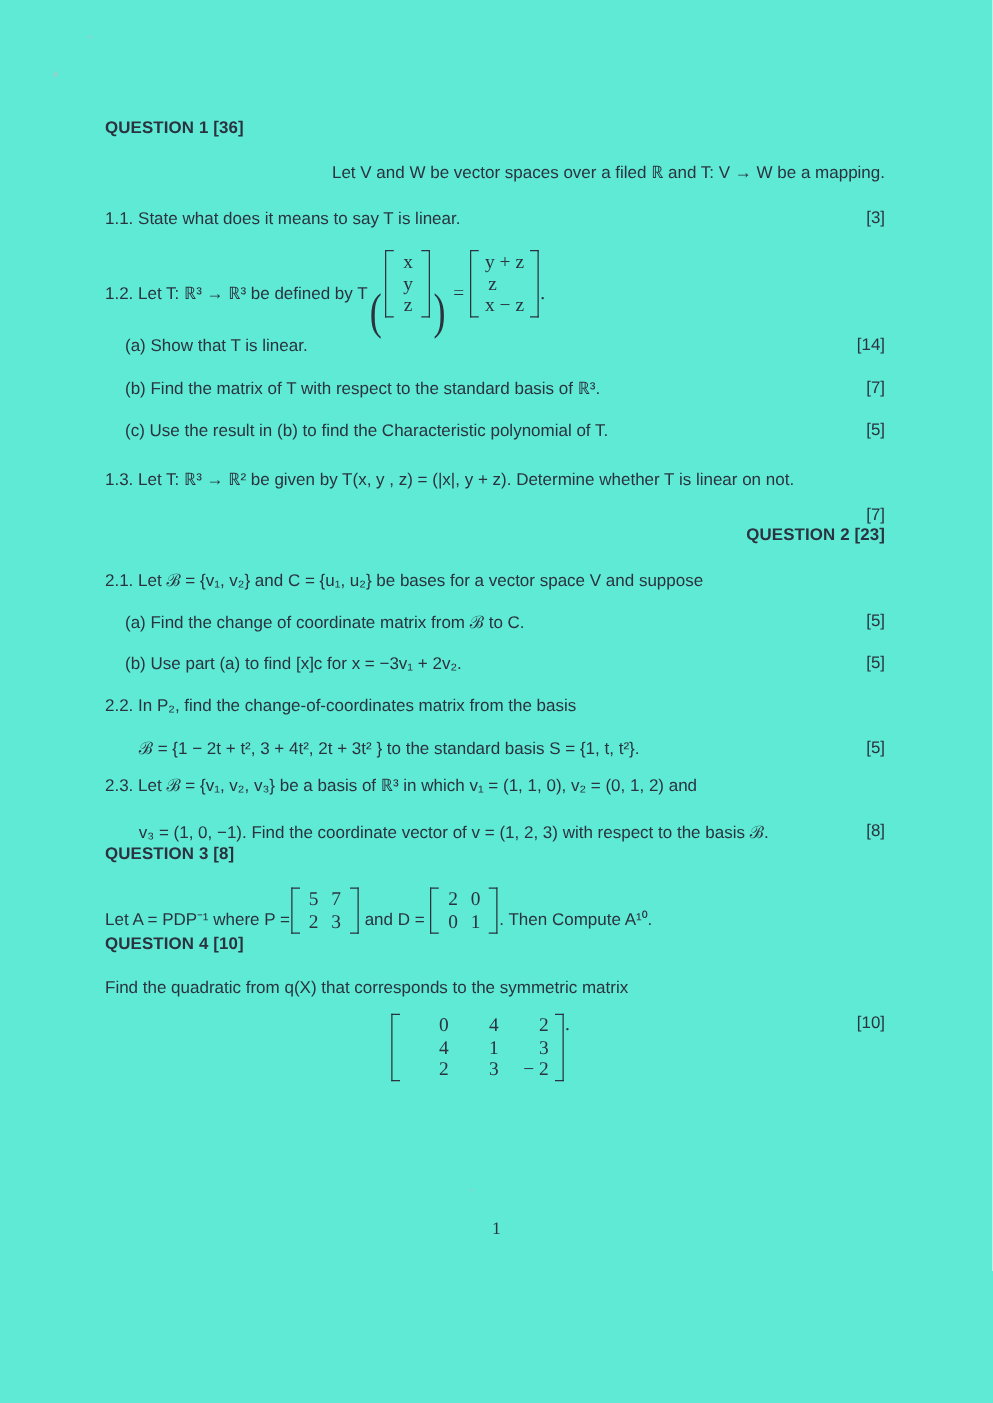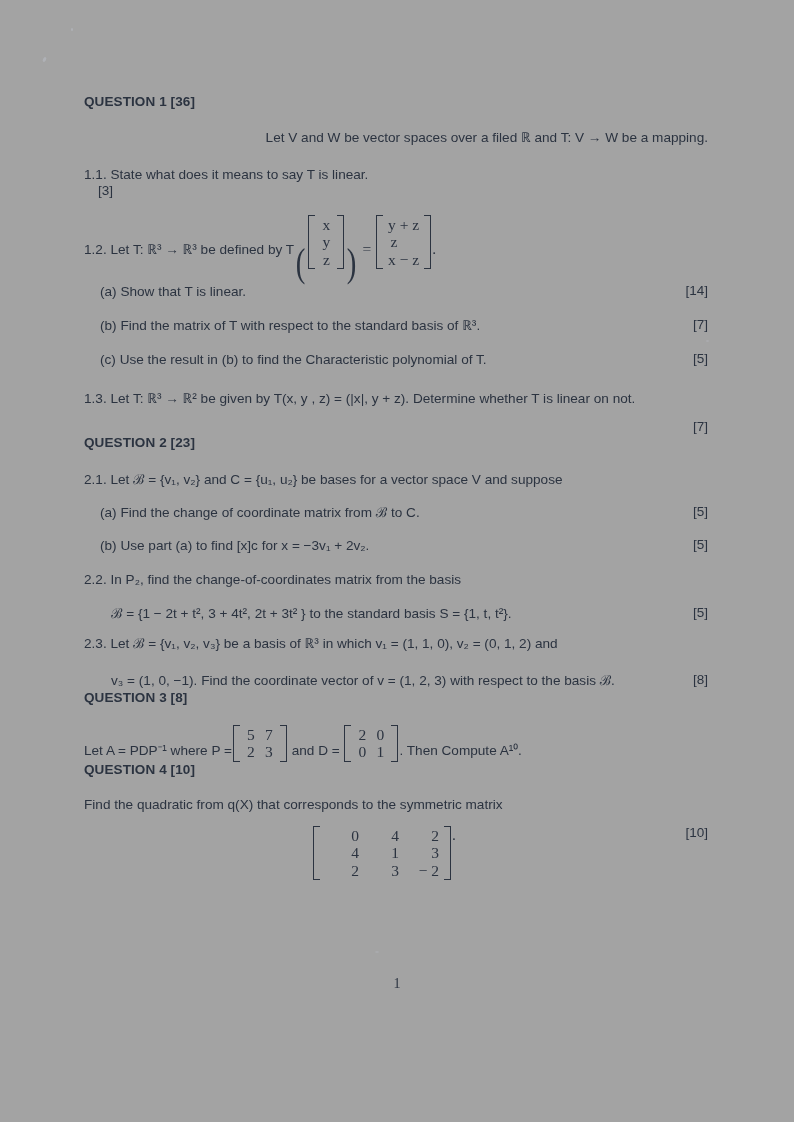--- a/index.html
+++ b/index.html
@@ -15,21 +15,21 @@
     overflow: hidden;
     font-family: "Liberation Sans", sans-serif;
     color: #2b3340;
     -webkit-font-smoothing: antialiased;
   }
 
   
   #page {
     position: absolute;
     inset: 0;
-    background: #a3a3a3;
+    background: #5eead4;
   }
   .speck {
     position: absolute;
     background: #b9bec6;
     border-radius: 50%;
     opacity: .55;
   }
   #speck1 { left: 43px; top: 57px; width: 3px; height: 5px; transform: rotate(28deg); }
   #speck2 { left: 71px; top: 28px; width: 2px; height: 3px; }
   #speck3 { left: 706px; top: 340px; width: 3px; height: 2px; opacity:.35; }
@@ -71,28 +71,28 @@
     font-size: 13.6px;
     line-height: 1.25;
   }
 
   .indent-abc { padding-left: 16px; }
   .indent-eq  { padding-left: 30px; }
   .indent-eq2 { padding-left: 27px; }
 
   
   .sp-q1-intro   { margin-top: 20px; text-align: right; }
-  .sp-11         { margin-top: 20px; flex-direction: column; }
+  .sp-11         { margin-top: 20px; }
   .sp-12         { margin-top: 16px; }
   .sp-a          { margin-top: 15px; }
   .sp-b          { margin-top: 17px; gap: 46px; }
   .sp-c          { margin-top: 17px; }
   .sp-13         { margin-top: 22px; }
   .sp-13m        { margin-top: 12px; }
-  .sp-q2         { margin-top: 20px; }
+  .sp-q2         { margin-top: 20px; text-align: right; }
   .sp-21         { margin-top: 21px; }
   .sp-21eq       { margin-top: 14px; }
   .sp-21a        { margin-top: 16px; }
   .sp-21b        { margin-top: 16px; }
   .sp-22         { margin-top: 17px; }
   .sp-22eq       { margin-top: 17px; }
   .sp-23         { margin-top: 13px; }
   .sp-23b        { margin-top: 20px; }
   .sp-q3         { margin-top: 21px; }
   .sp-q3body     { margin-top: 19px; }

